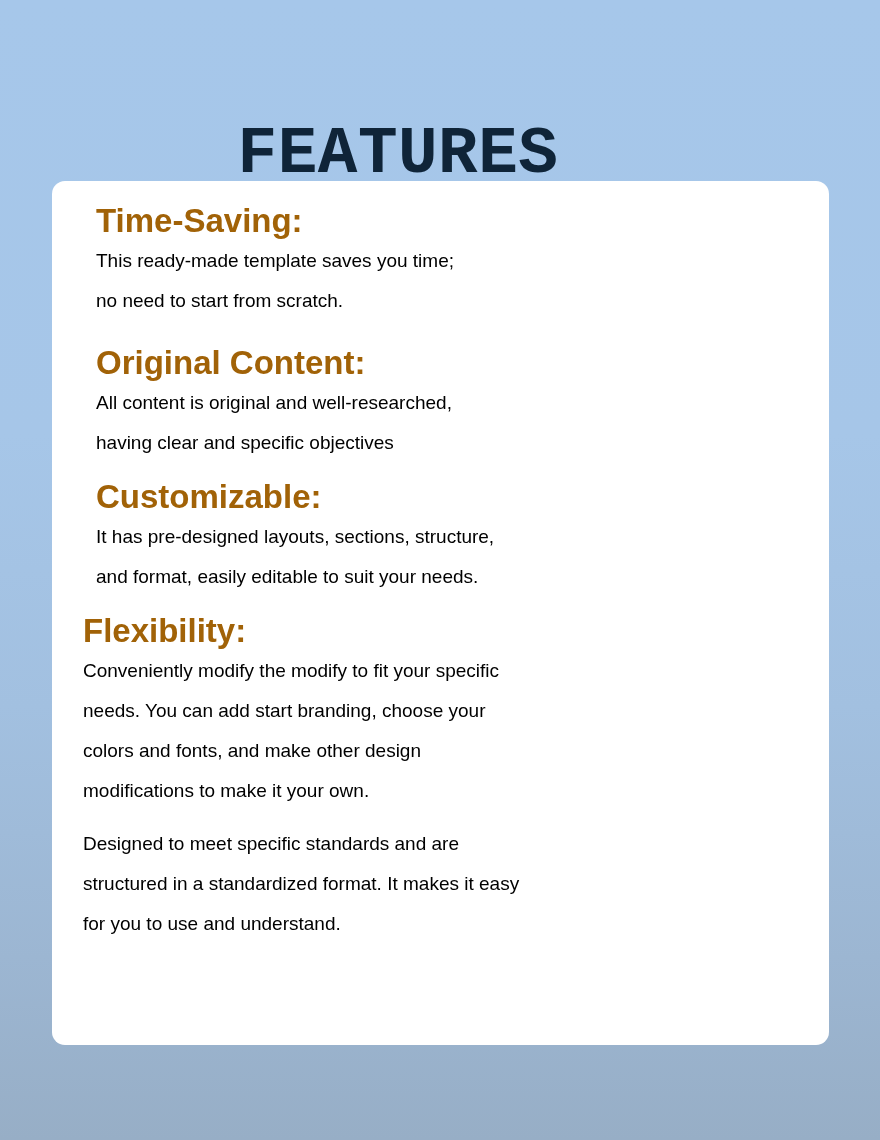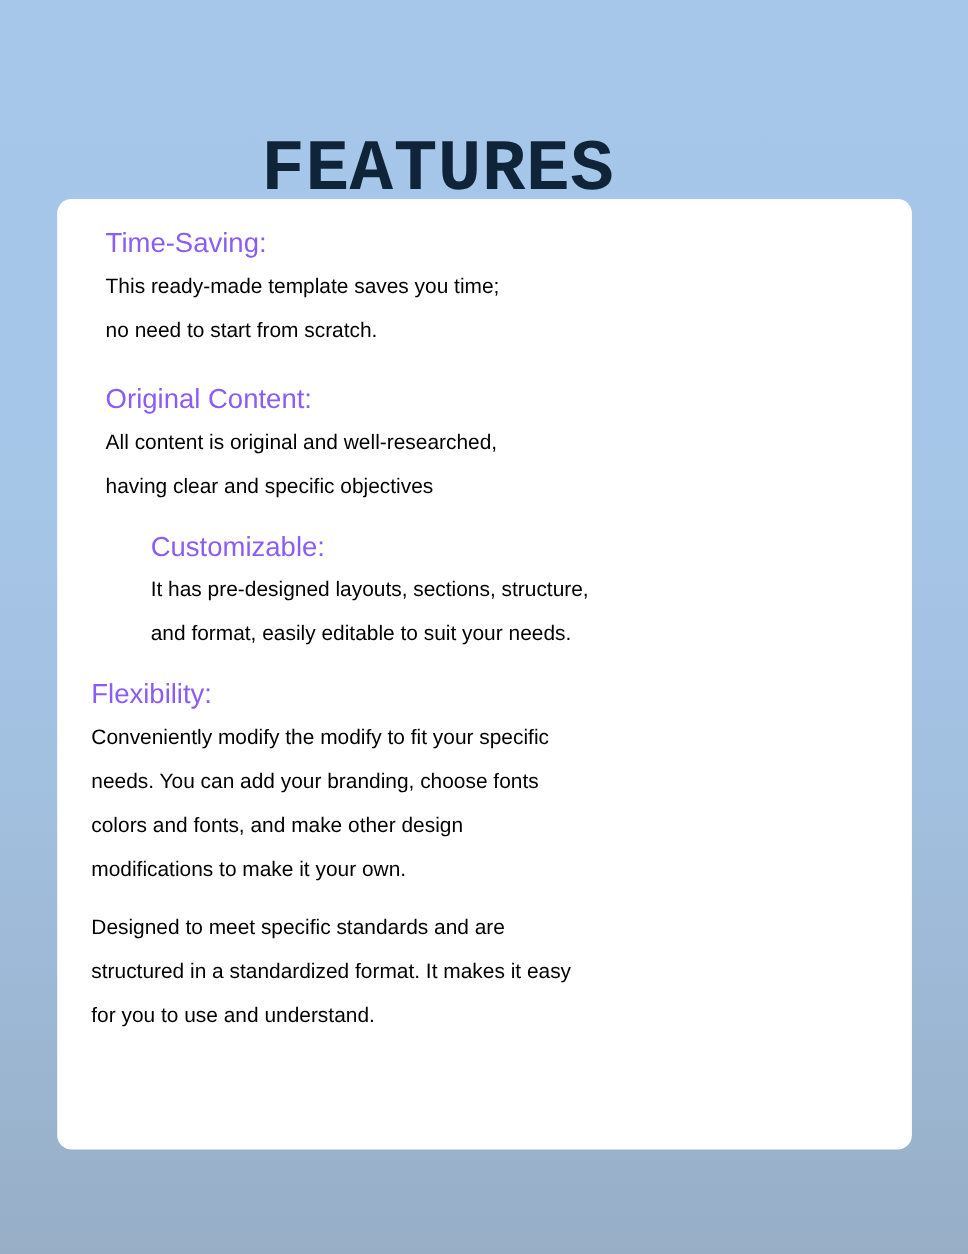--- a/index.html
+++ b/index.html
@@ -59,40 +59,40 @@
   .feature-item {
     position: absolute;
     left: 44px;
     width: 720px;
   }
   .feature-item.wide {
     left: 31px;
     width: 730px;
   }
   .feature-heading {
-    font-size: 25px;
-    font-weight: normal;
-    color: #8b5cf6;
+    font-size: 33px;
+    font-weight: bold;
+    color: #a16207;
     line-height: 40px;
     white-space: nowrap;
   }
   .feature-body {
     font-size: 19px;
     font-weight: normal;
     color: #000000;
     line-height: 40px;
   }
   .feature-line {
     display: block;
     white-space: nowrap;
   }
   
   #feature-0 { top: 20px; }
   #feature-1 { top: 162px; }
-  #feature-2 { top: 296px; margin-left: 41px; }
+  #feature-2 { top: 296px; }
   #feature-3 { top: 430px; }
   #feature-4 { top: 643px; }
 </style>
 </head>
 <body>
 
 <div id="poster">
 
   <h1 id="page-title">FEATURES</h1>
 
@@ -120,21 +120,21 @@
         <div class="feature-body">
           <span class="feature-line">It has pre-designed layouts, sections, structure,</span>
           <span class="feature-line">and format, easily editable to suit your needs.</span>
         </div>
       </div>
 
       <div class="feature-item wide" id="feature-3">
         <div class="feature-heading">Flexibility:</div>
         <div class="feature-body">
           <span class="feature-line">Conveniently modify the modify to fit your specific</span>
-          <span class="feature-line">needs. You can add your branding, choose fonts</span>
+          <span class="feature-line">needs. You can add start branding, choose your</span>
           <span class="feature-line">colors and fonts, and make other design</span>
           <span class="feature-line">modifications to make it your own.</span>
         </div>
       </div>
 
       <div class="feature-item wide" id="feature-4">
         <div class="feature-body">
           <span class="feature-line">Designed to meet specific standards and are</span>
           <span class="feature-line">structured in a standardized format. It makes it easy</span>
           <span class="feature-line">for you to use and understand.</span>

